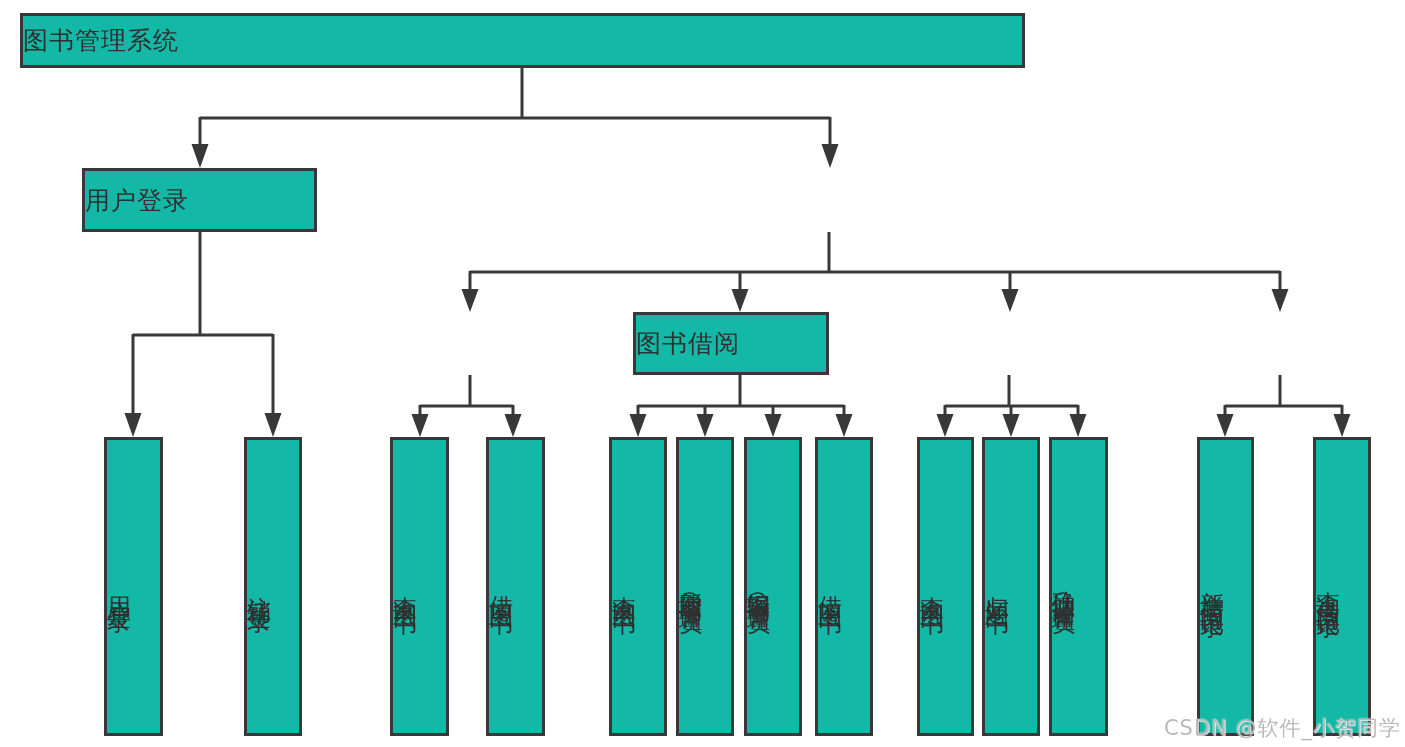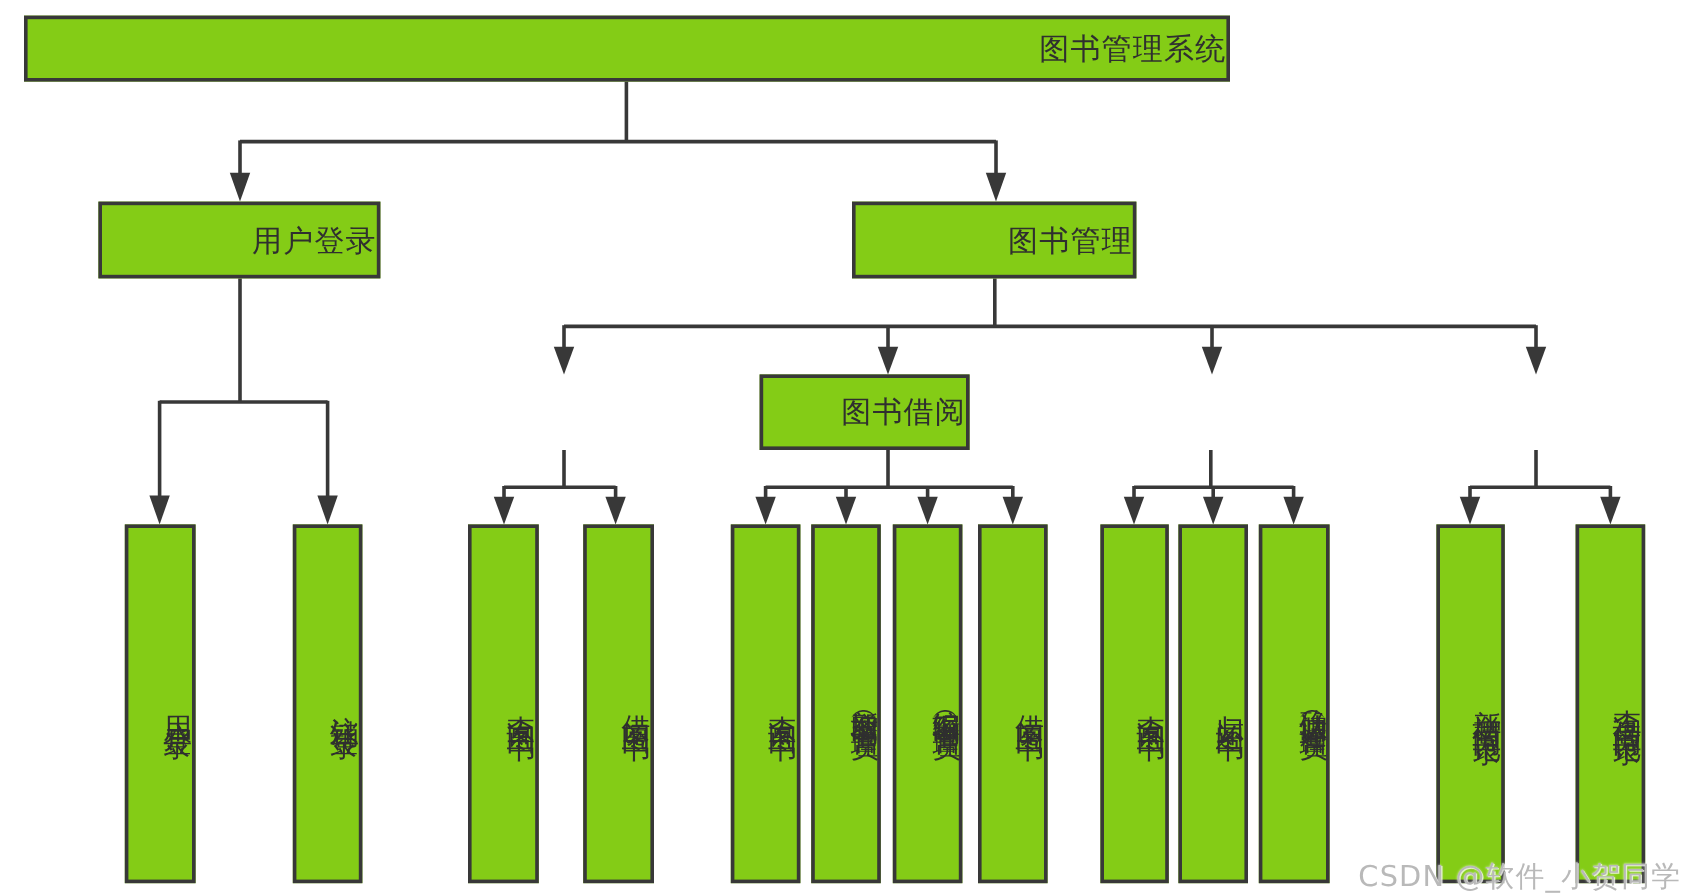--- a/index.html
+++ b/index.html
@@ -19,24 +19,24 @@
     position: absolute;
     left: 0; top: 0;
     width: 1405px;
     height: 747px;
     z-index: 1;
   }
   .box {
     position: absolute;
     box-sizing: border-box;
     border: 3px solid #383838;
-    background: #84cc16;
+    background: #14b8a6;
     display: flex;
     align-items: center;
-    justify-content: flex-end;
+    justify-content: flex-start;
     z-index: 2;
   }
   .hlabel {
     font-size: 25px;
     color: #2f2f2f;
     letter-spacing: 1px;
     white-space: nowrap;
   }
   .vtext {
     writing-mode: vertical-rl;
@@ -48,21 +48,21 @@
   }
   .vtext.long {
     letter-spacing: 3px;
     font-size: 23px;
   }
   .watermark {
     position: absolute;
     right: 4px;
     top: 714px;
     z-index: 5;
-    font-size: 24px;
+    font-size: 21px;
     color: #b9b9b9;
     letter-spacing: 1px;
     text-shadow: 0 0 2px rgba(255,255,255,0.9), 1px 1px 0 rgba(255,255,255,0.7);
     white-space: nowrap;
   }
 </style>
 </head>
 <body>
 
 <div class="canvas">
@@ -143,25 +143,22 @@
     <polygon stroke="none" points="1333.5,414 1350.5,414 1342,437"></polygon>
   </svg>
 
   <div class="box" style="left:20px; top:13px; width:1005px; height:55px;">
     <span class="hlabel">图书管理系统</span>
   </div>
 
   <div class="box" style="left:82px; top:168px; width:235px; height:64px;">
     <span class="hlabel">用户登录</span>
   </div>
-  <div class="box" style="left:710px; top:168px; width:237px; height:64px;">
-    <span class="hlabel">图书管理</span>
-  </div>
-
-  <div class="box" style="left:633px; top:312px; width:175px; height:63px;">
+
+  <div class="box" style="left:633px; top:312px; width:196px; height:63px;">
     <span class="hlabel">图书借阅</span>
   </div>
 
   <div class="box" style="left:104px; top:437px; width:59px; height:299px;">
     <span class="vtext">用户登录</span>
   </div>
   <div class="box" style="left:244px; top:437px; width:58px; height:299px;">
     <span class="vtext">注销登录</span>
   </div>
 

